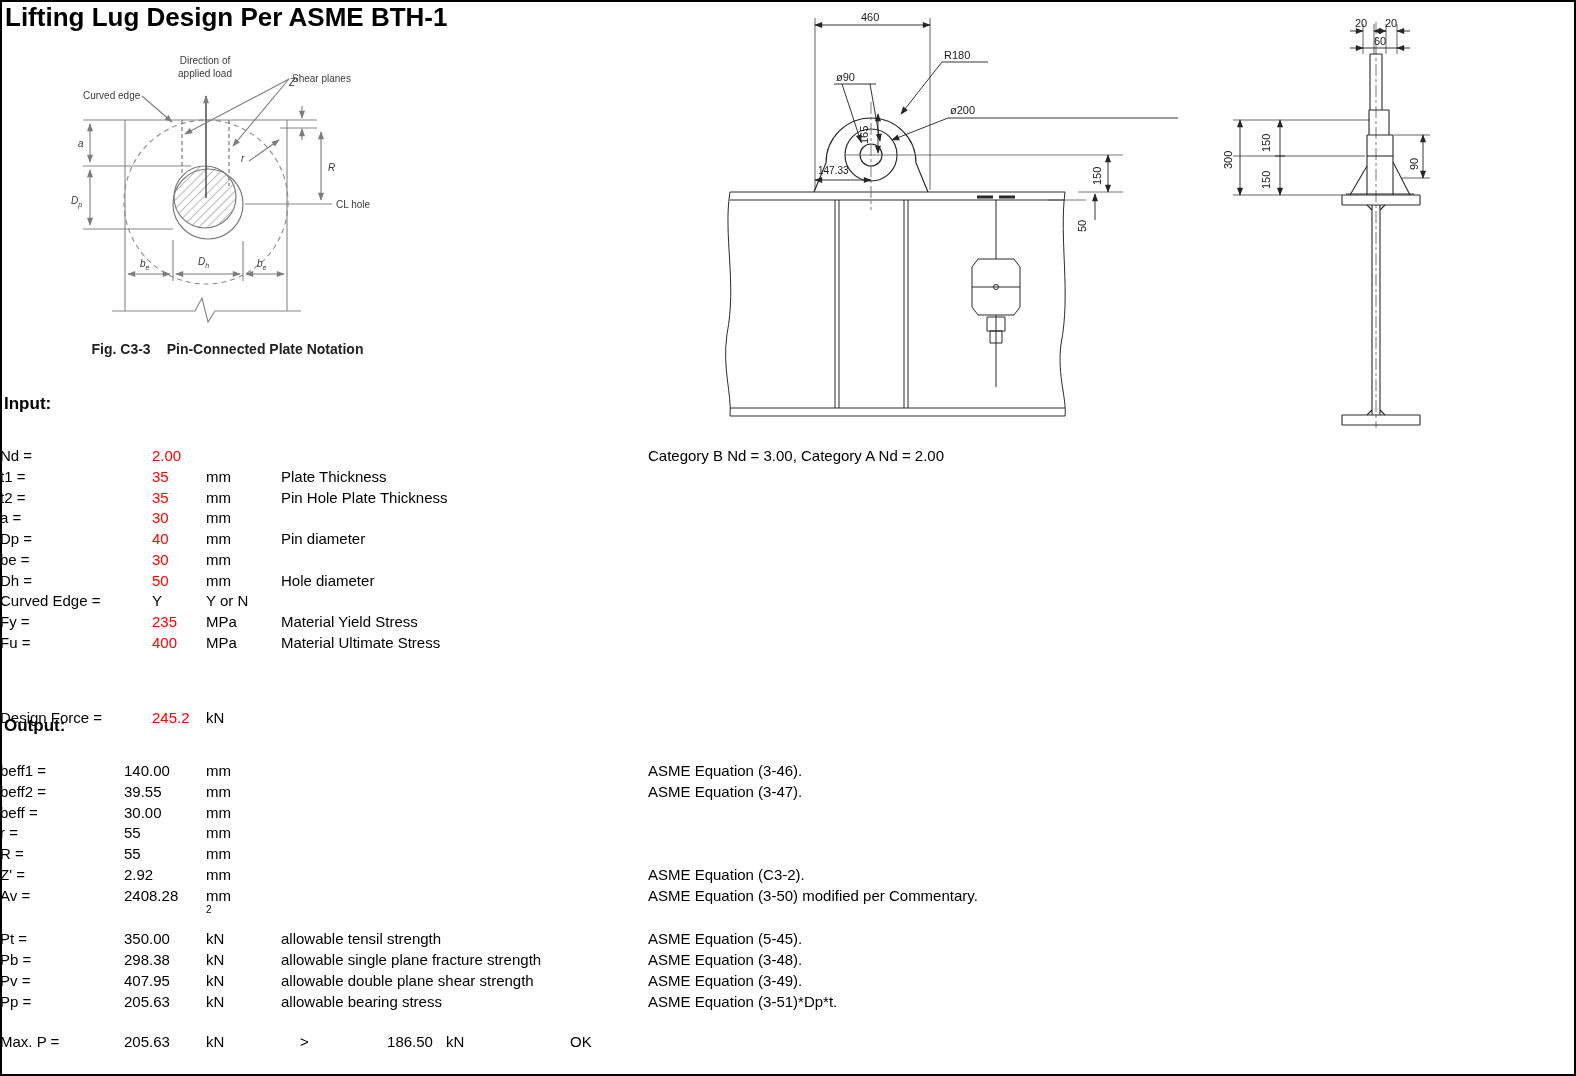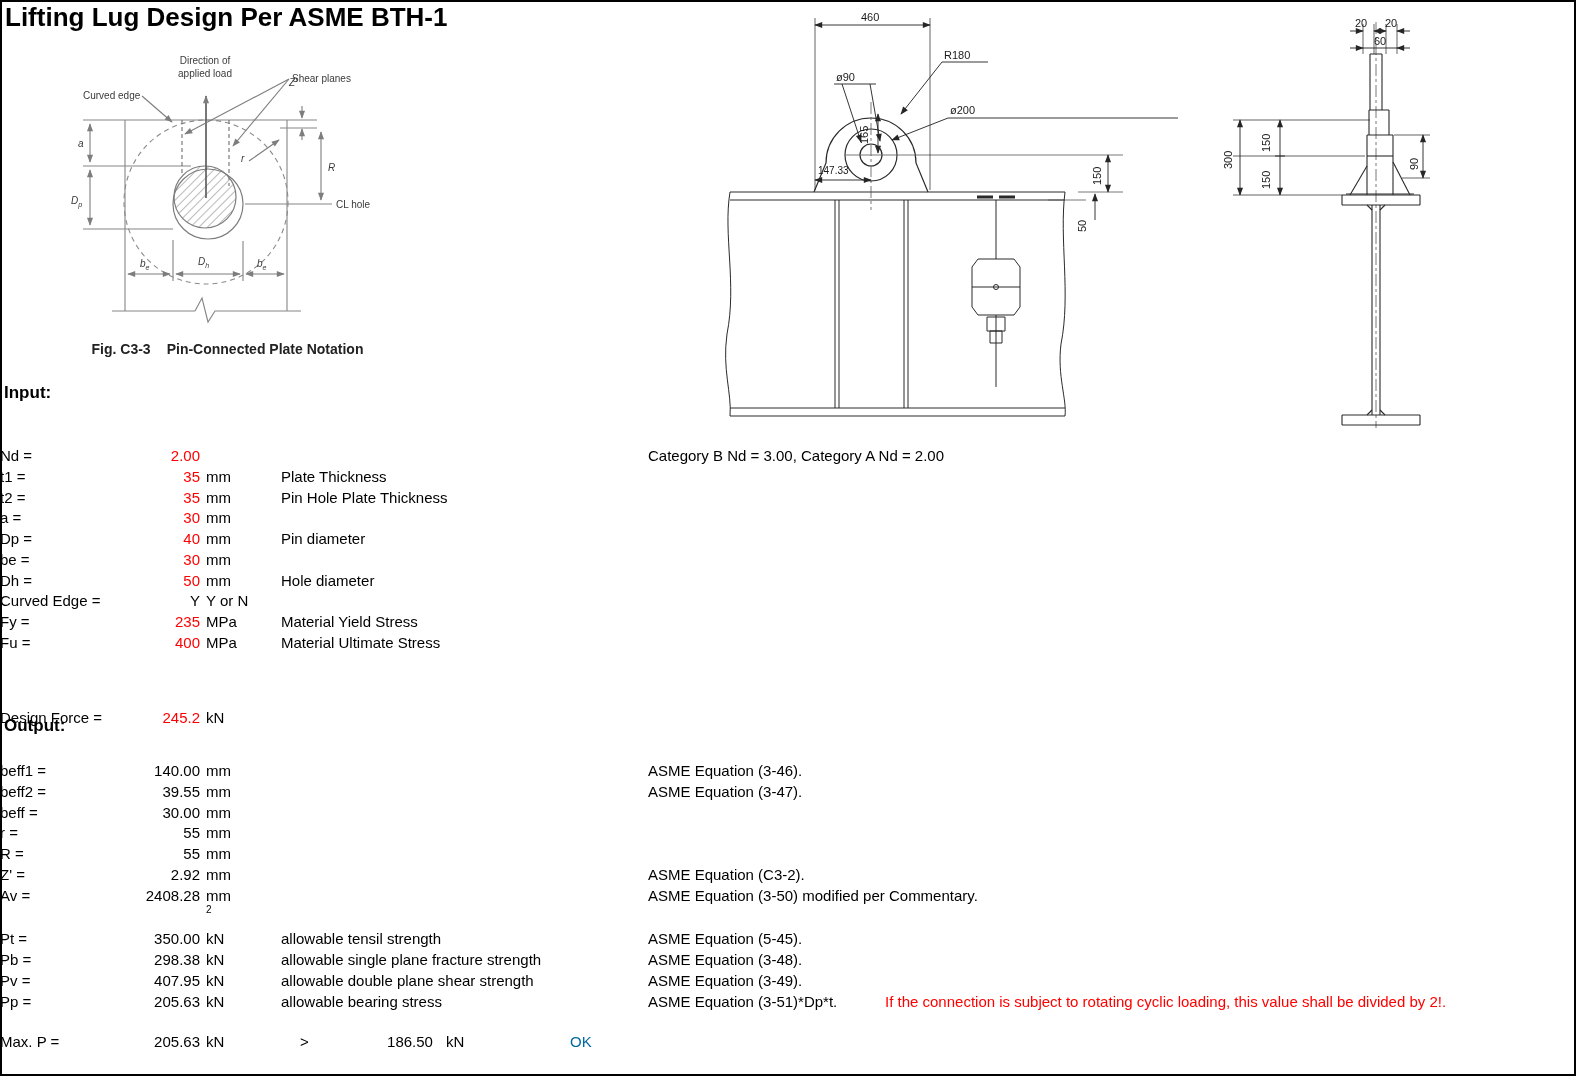--- a/index.html
+++ b/index.html
@@ -5,32 +5,32 @@
   html,body{margin:0;padding:0}
   body{width:1576px;height:1076px;position:relative;background:#fff;overflow:hidden;
        font-family:"Liberation Sans",sans-serif;color:#000}
   .frame{position:absolute;inset:0;border:2px solid #000;pointer-events:none;z-index:50}
   .title{position:absolute;left:5px;top:2px;font-size:26px;font-weight:bold;white-space:nowrap}
   .sechead{position:absolute;left:4px;font-size:17px;font-weight:bold}
   .row{position:absolute;left:0;height:21px;width:1570px;font-size:15px;white-space:nowrap}
   .row span{display:block}
   .lbl{position:absolute;left:0;width:148px;text-align:left}
   .orow .lbl{width:120px}
-  .val{position:absolute;left:152px;width:48px;text-align:right}
+  .val{position:absolute;left:152px;width:48px;}
   .orow .val{left:124px;width:76px}
   .red{color:#ff0000}
   .unit{position:absolute;left:206px}
   .unit sup{font-size:10px}
   .desc{position:absolute;left:281px}
   .note{position:absolute;left:648px}
   .warn{position:absolute;left:885px;color:#ff0000}
   .comp{position:absolute;left:300px}
   .rhsv{position:absolute;left:380px;width:60px;text-align:center}
   .rhsu{position:absolute;left:446px}
-  .status{position:absolute;left:570px;color:#0369a1}
+  .status{position:absolute;left:570px;color:#000000}
   .figcap{position:absolute;left:55px;top:341px;width:345px;text-align:center;
           font-size:14px;font-weight:bold;color:#222;white-space:nowrap}
   .figcap .gap{margin-left:16px}
   svg{position:absolute;overflow:visible}
   svg text{font-family:"Liberation Sans",sans-serif}
   .ct{font-size:11px;fill:#1a1a1a}
   .cts{font-size:10px;fill:#1a1a1a}
   .ftxt{font-size:10px;fill:#3a3a3a}
   .fvar{font-size:10px;font-style:italic;fill:#3a3a3a}
 </style>
@@ -195,21 +195,21 @@
   </g>
   <text class="ct" x="181" y="23" text-anchor="middle">20</text>
   <text class="ct" x="211" y="23" text-anchor="middle">20</text>
   <text class="ct" x="200" y="41" text-anchor="middle">60</text>
   <text class="ct" transform="translate(52,165) rotate(-90)">300</text>
   <text class="ct" transform="translate(90,148) rotate(-90)">150</text>
   <text class="ct" transform="translate(90,185) rotate(-90)">150</text>
   <text class="ct" transform="translate(238,166) rotate(-90)">90</text>
 </svg>
 
-<div class="sechead" style="top:383px">Input:</div>
+<div class="sechead" style="top:394px">Input:</div>
 
 <div class="row" style="top:447px">
   <span class="lbl">Nd =</span>
   <span class="val red">2.00</span>
   <span class="note">Category B Nd = 3.00,  Category A Nd = 2.00</span>
 </div>
 <div class="row" style="top:468px">
   <span class="lbl">t1 =</span>
   <span class="val red">35</span>
   <span class="unit">mm</span>
@@ -328,21 +328,20 @@
   <span class="unit">kN</span>
   <span class="desc">allowable double plane shear strength</span>
   <span class="note">ASME Equation (3-49).</span>
 </div>
 <div class="row orow" style="top:993px">
   <span class="lbl">Pp =</span>
   <span class="val">205.63</span>
   <span class="unit">kN</span>
   <span class="desc">allowable bearing stress</span>
   <span class="note">ASME Equation (3-51)*Dp*t.</span>
-  <span class="warn">If the connection is subject to rotating cyclic loading, this value shall be divided by 2!.</span>
 </div>
 
 <div class="row orow" style="top:1033px">
   <span class="lbl">Max. P =</span>
   <span class="val">205.63</span>
   <span class="unit">kN</span>
   <span class="comp">&gt;</span>
   <span class="rhsv">186.50</span>
   <span class="rhsu">kN</span>
   <span class="status">OK</span>

